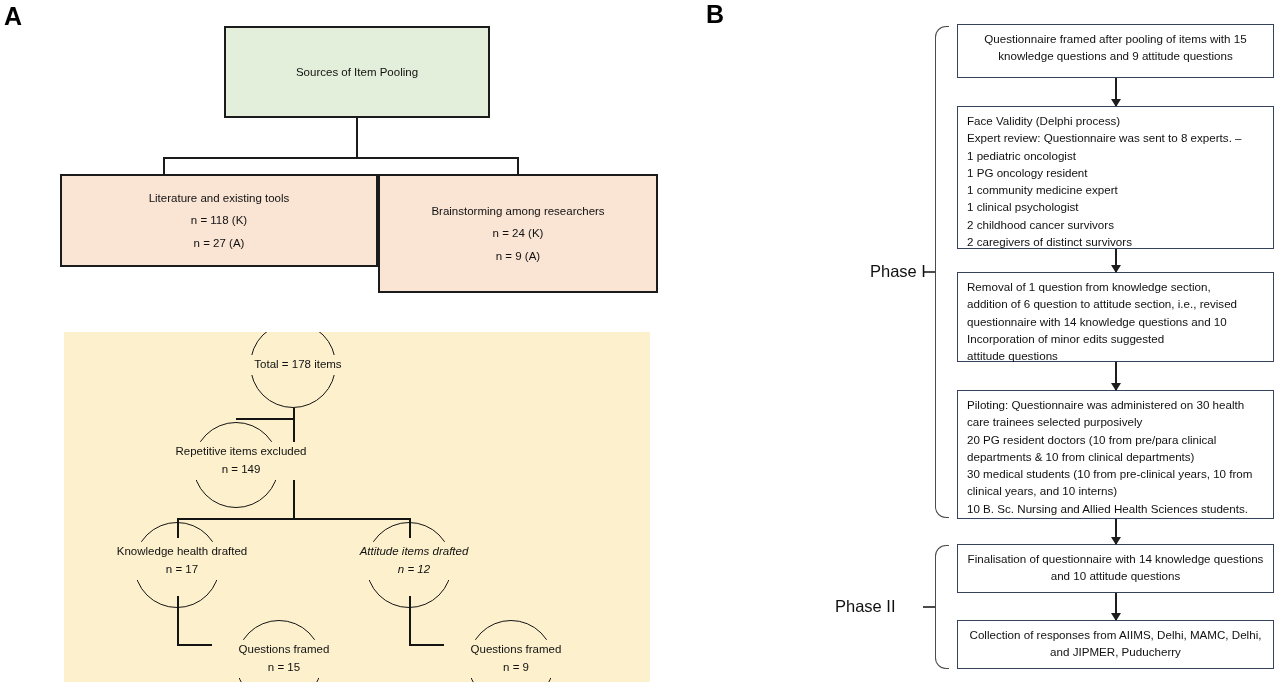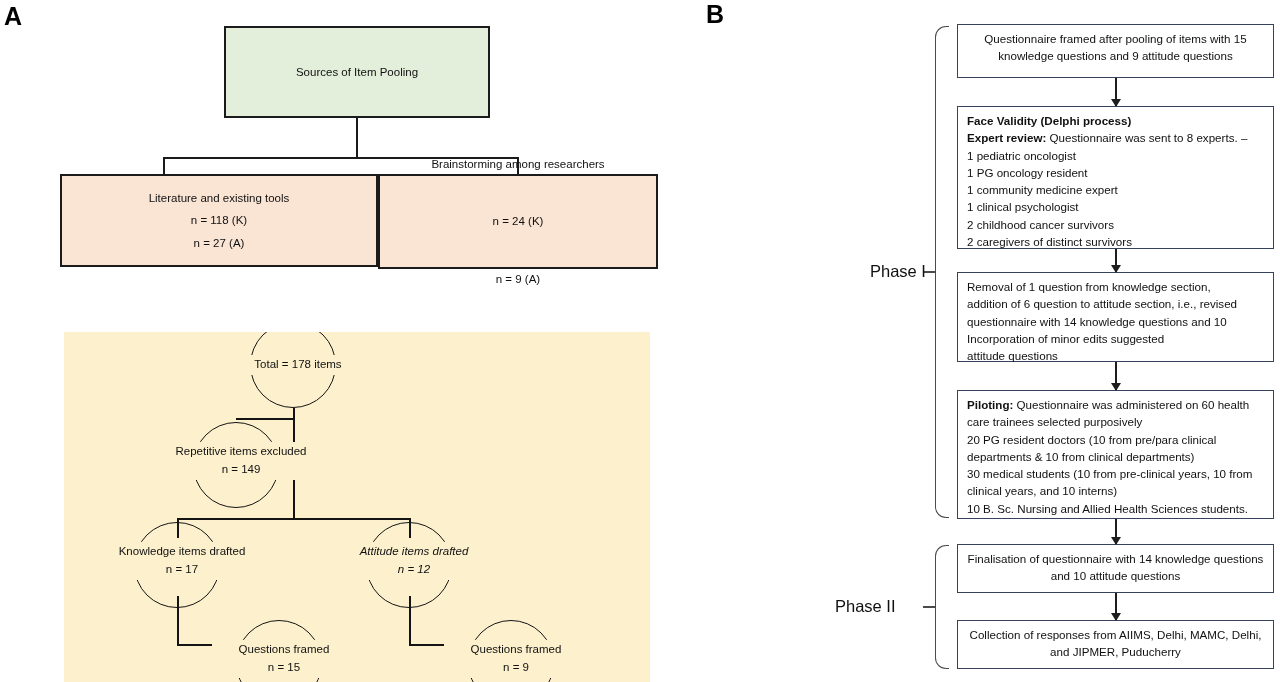--- a/index.html
+++ b/index.html
@@ -47,23 +47,22 @@
     width: 266px; height: 92px;
     background: #e3efda;
   }
   #box-literature {
     left: 60px; top: 174px;
     width: 318px; height: 93px;
     background: #fae5d5;
   }
   #box-brainstorm {
     left: 378px; top: 174px;
-    width: 280px; height: 95px;
+    width: 280px; height: 119px;
     background: #fae5d5;
-    gap: 35px;
   }
 
   .connA { position: absolute; background: #1b1b1b; }
   
   #connA-v1   { left: 356px; top: 118px; width: 2px;  height: 40px; }
   
   #connA-h1   { left: 163px; top: 157px; width: 356px; height: 2px; }
   
   #connA-v2   { left: 163px; top: 157px; width: 2px;  height: 18px; }
   
@@ -105,21 +104,21 @@
     box-sizing: border-box;
     border: 1.7px solid #37435d;
     background: #ffffff;
     font-size: 11.6px;
     line-height: 1.49;
     color: #101010;
     padding: 5px 9px;
   }
   .boxB.center { text-align: center; display:flex; flex-direction:column; justify-content:flex-start; }
   .boxB.left   { text-align: left; }
-  .boxB b { font-weight: bold; }
+  .boxB b { font-weight: normal; }
 
   #b-box1 { left: 957px; top: 24px;  width: 317px; height: 54px; }
   #b-box2 { left: 957px; top: 106px; width: 317px; height: 143px; }
   #b-box3 { left: 957px; top: 272px; width: 317px; height: 90px; }
   #b-box4 { left: 957px; top: 390px; width: 317px; height: 129px; }
   #b-box5 { left: 957px; top: 544px; width: 317px; height: 49px; }
   #b-box6 { left: 957px; top: 620px; width: 317px; height: 49px; }
 
   .arrowB { position: absolute; z-index: 1; }
   .arrowB .shaft {
@@ -218,21 +217,21 @@
   <div class="node-label" style="left:149px; top:23px;  width:160px;">
     <div>Total = 178 items</div>
   </div>
 
   <div class="node-label" style="left:77px; top:110px; width:190px;">
     <div>Repetitive items excluded</div>
     <div>n = 149</div>
   </div>
 
   <div class="node-label" style="left:27px; top:210px; width:172px;">
-    <div>Knowledge items drafted</div>
+    <div>Knowledge health drafted</div>
     <div>n = 17</div>
   </div>
 
   <div class="node-label" style="left:268px; top:210px; width:154px;font-style:italic;">
     <div>Attitude items drafted</div>
     <div>n = 12</div>
   </div>
 
   <div class="node-label" style="left:148px; top:308px; width:134px;">
     <div>Questions framed</div>
@@ -287,21 +286,21 @@
   <div>Incorporation of minor edits suggested</div>
   <div>attitude questions</div>
 </div>
 
 <div class="arrowB" id="arrow3">
   <div class="shaft"></div>
   <div class="head"></div>
 </div>
 
 <div class="boxB left" id="b-box4">
-  <div><b>Piloting:</b><span> Questionnaire was administered on 60 health care trainees selected purposively</span></div>
+  <div><b>Piloting:</b><span> Questionnaire was administered on 30 health care trainees selected purposively</span></div>
   <div>20 PG resident doctors (10 from pre/para clinical departments &amp; 10 from clinical departments)</div>
   <div>30 medical students (10 from pre-clinical years, 10 from clinical years, and 10 interns)</div>
   <div>10 B. Sc. Nursing and Allied Health Sciences students.</div>
 </div>
 
 <div class="arrowB" id="arrow4">
   <div class="shaft"></div>
   <div class="head"></div>
 </div>
 

